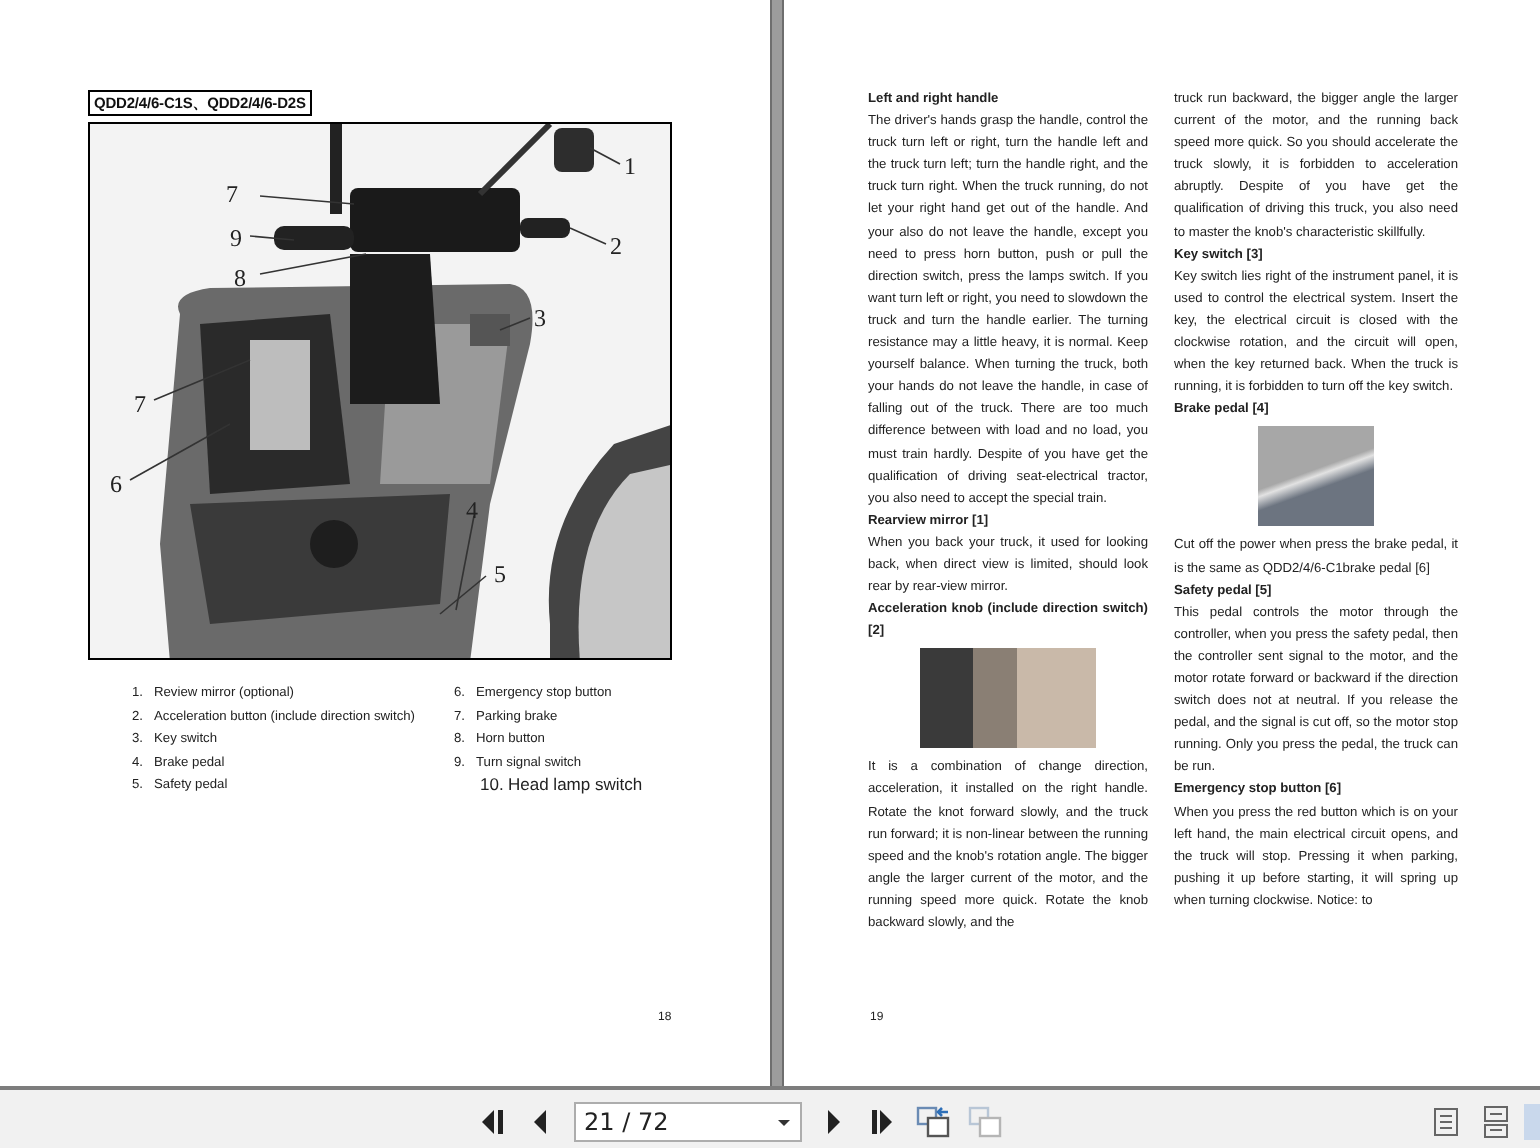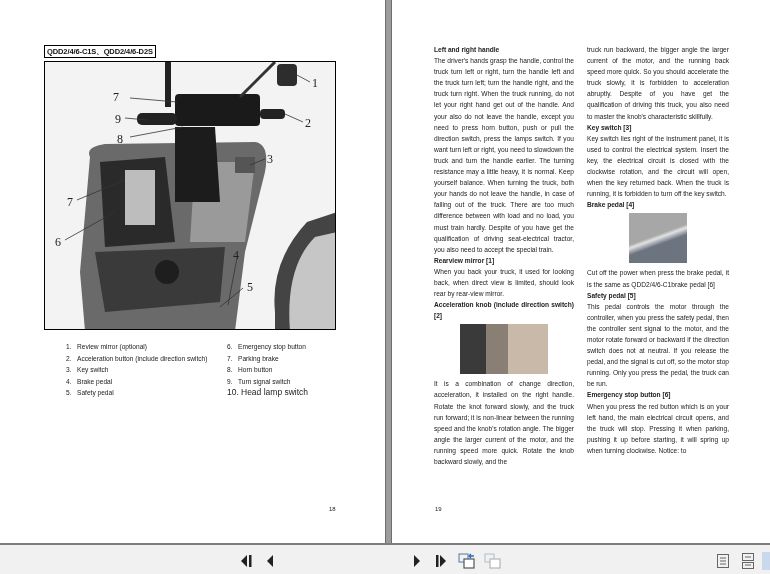--- a/index.html
+++ b/index.html
@@ -9,21 +9,21 @@
   .page-left { left: 0; width: 385px; }
   .page-right { left: 392px; width: 378px; }
   .gutter { position: absolute; left: 385px; top: 0; width: 7px; height: 543px; background: #9c9c9c; border-left: 1px solid #6e6e6e; border-right: 1px solid #6e6e6e; }
   .model-label { position: absolute; left: 44px; top: 45px; font-size: 7.5px; font-weight: bold; border: 1px solid #000; padding: 1px 2px; line-height: 9px; color: #111; letter-spacing: -0.1px; }
   .figure { position: absolute; left: 44px; top: 61px; width: 292px; height: 269px; border: 1px solid #000; background: #f6f6f6; overflow: hidden; }
   .callout { position: absolute; font-family: "Liberation Serif", serif; font-size: 12px; color: #222; }
   .legend { position: absolute; left: 66px; top: 341px; width: 260px; font-size: 6.6px; color: #222; }
   .legend-col { position: absolute; top: 0; }
   .legend-col div { height: 11.6px; line-height: 11.6px; white-space: nowrap; }
   .legend-col .num { display: inline-block; width: 11px; }
-  .big { font-size: 8.5px; }
+  .big { font-size: 8.5px; margin-left: 13px; }
   .pagenum { position: absolute; font-size: 6px; color: #222; }
   .col { position: absolute; top: 44px; font-size: 6.6px; line-height: 11.1px; color: #222; text-align: justify; }
   .col p { margin: 0; }
   .col .h { font-weight: bold; text-align: left; }
   .col .photo { margin: 3px auto 4px; background: #777; }
   .toolbar { position: absolute; left: 0; top: 543px; width: 770px; height: 31px; background: #f1f1f1; border-top: 2px solid #7d7d7d; }
   .tb-btn { position: absolute; top: 9px; width: 14px; height: 14px; display: flex; align-items: center; justify-content: center; cursor: pointer; }
   .page-select { position: absolute; left: 287px; top: 6px; width: 114px; height: 20px; background: #fff; border: 1px solid #adadad; font-size: 12px; color: #222; padding-left: 4px; line-height: 18px; font-family: "DejaVu Sans", sans-serif; }
   .page-select .caret { position: absolute; right: 5px; top: 8px; width: 0; height: 0; border-left: 3px solid transparent; border-right: 3px solid transparent; border-top: 3px solid #333; }
 </style>
@@ -134,20 +134,24 @@
       <svg width="14" height="12">
           <polygon points="7,0 7,12 1,6" fill="#222"></polygon>
           <rect x="9" y="0" width="2.5" height="12" fill="#222"></rect>
         </svg>
     </div>
     <div class="tb-btn" style="left:263px">
       <svg width="10" height="12">
           <polygon points="8,0 8,12 2,6" fill="#222"></polygon>
         </svg>
     </div>
+    <div class="page-select">
+      <span>21 / 72</span>
+      <span class="caret"></span>
+    </div>
     <div class="tb-btn" style="left:410px">
       <svg width="10" height="12">
           <polygon points="2,0 2,12 8,6" fill="#222"></polygon>
         </svg>
     </div>
     <div class="tb-btn" style="left:434px">
       <svg width="14" height="12">
           <rect x="2" y="0" width="2.5" height="12" fill="#222"></rect>
           <polygon points="6,0 6,12 12,6" fill="#222"></polygon>
         </svg>

